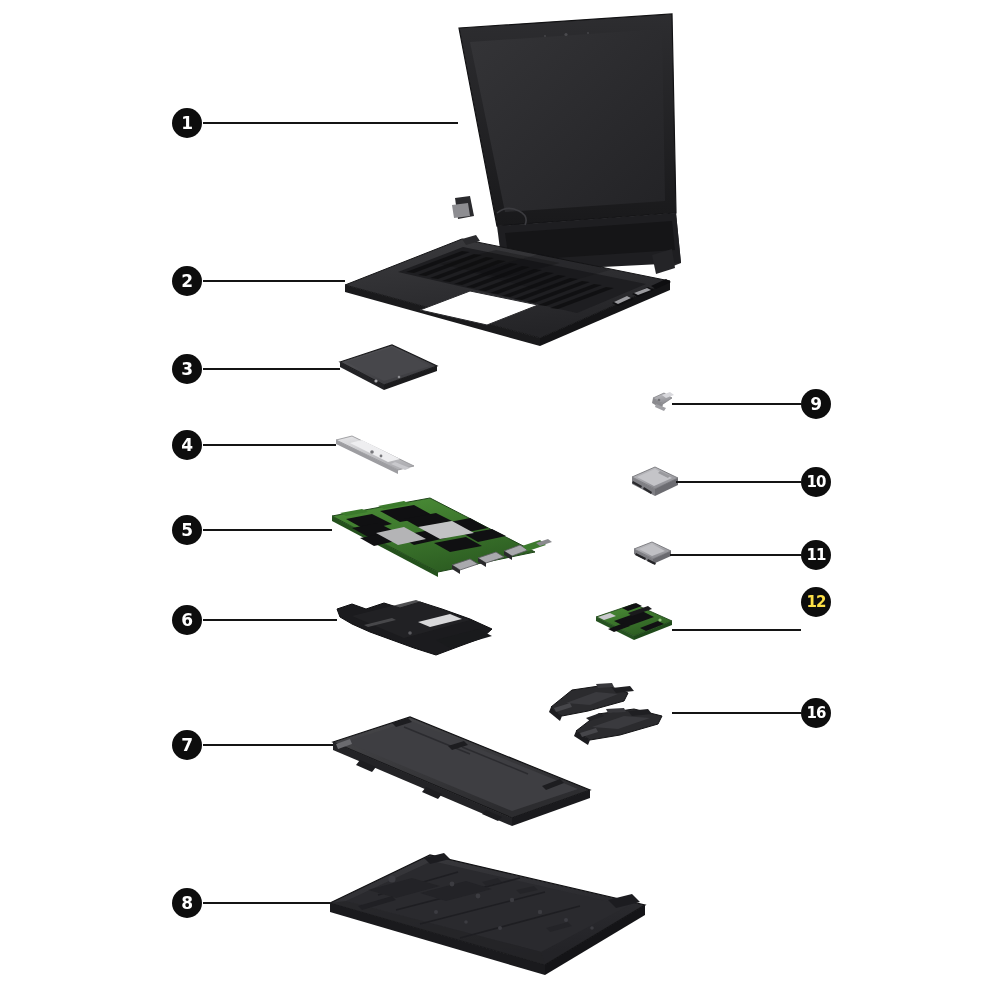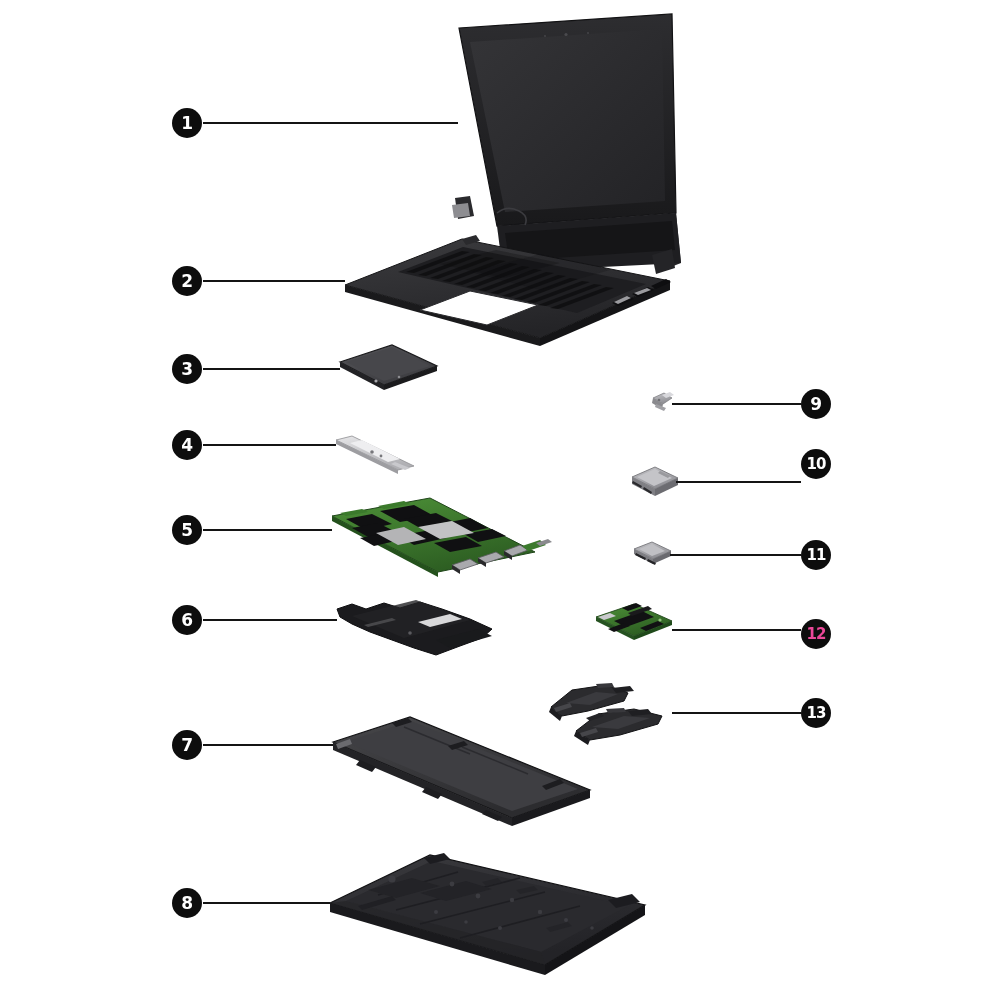--- a/index.html
+++ b/index.html
@@ -376,21 +376,21 @@
       <div class="callout" style="left: 172px; top: 515px; background: rgb(13, 13, 13); color: rgb(255, 255, 255);">5</div>
       <div class="leader" style="left: 203px; top: 619px; width: 134px; background: rgb(20, 20, 20);"></div>
       <div class="callout" style="left: 172px; top: 605px; background: rgb(13, 13, 13); color: rgb(255, 255, 255);">6</div>
       <div class="leader" style="left: 203px; top: 744px; width: 130px; background: rgb(20, 20, 20);"></div>
       <div class="callout" style="left: 172px; top: 730px; background: rgb(13, 13, 13); color: rgb(255, 255, 255);">7</div>
       <div class="leader" style="left: 203px; top: 902px; width: 127px; background: rgb(20, 20, 20);"></div>
       <div class="callout" style="left: 172px; top: 888px; background: rgb(13, 13, 13); color: rgb(255, 255, 255);">8</div>
       <div class="leader" style="left: 672px; top: 403px; width: 129px; background: rgb(20, 20, 20);"></div>
       <div class="callout" style="left: 801px; top: 389px; background: rgb(13, 13, 13); color: rgb(255, 255, 255);">9</div>
       <div class="leader" style="left: 676px; top: 481px; width: 125px; background: rgb(20, 20, 20);"></div>
-      <div class="callout wide" style="left: 801px; top: 449px; background: rgb(13, 13, 13); color: rgb(255, 255, 255);">10</div>
+      <div class="callout wide" style="left: 801px; top: 467px; background: rgb(13, 13, 13); color: rgb(255, 255, 255);">10</div>
       <div class="leader" style="left: 670px; top: 554px; width: 131px; background: rgb(20, 20, 20);"></div>
       <div class="callout wide" style="left: 801px; top: 540px; background: rgb(13, 13, 13); color: rgb(255, 255, 255); text-align: center;">11</div>
       <div class="leader" style="left: 672px; top: 629px; width: 129px; background: rgb(20, 20, 20);"></div>
-      <div class="callout wide" style="left: 801px; top: 619px; background: rgb(13, 13, 13); color: #ec4899;">12</div>
+      <div class="callout wide" style="left: 801px; top: 587px; background: rgb(13, 13, 13); color: #fde047;">12</div>
       <div class="leader" style="left: 672px; top: 712px; width: 129px; background: rgb(20, 20, 20);"></div>
-      <div class="callout wide" style="left: 801px; top: 698px; background: rgb(13, 13, 13); color: rgb(255, 255, 255);">13</div>
+      <div class="callout wide" style="left: 801px; top: 698px; background: rgb(13, 13, 13); color: rgb(255, 255, 255);">16</div>
     </div>
 </div>
 
 </body></html>

